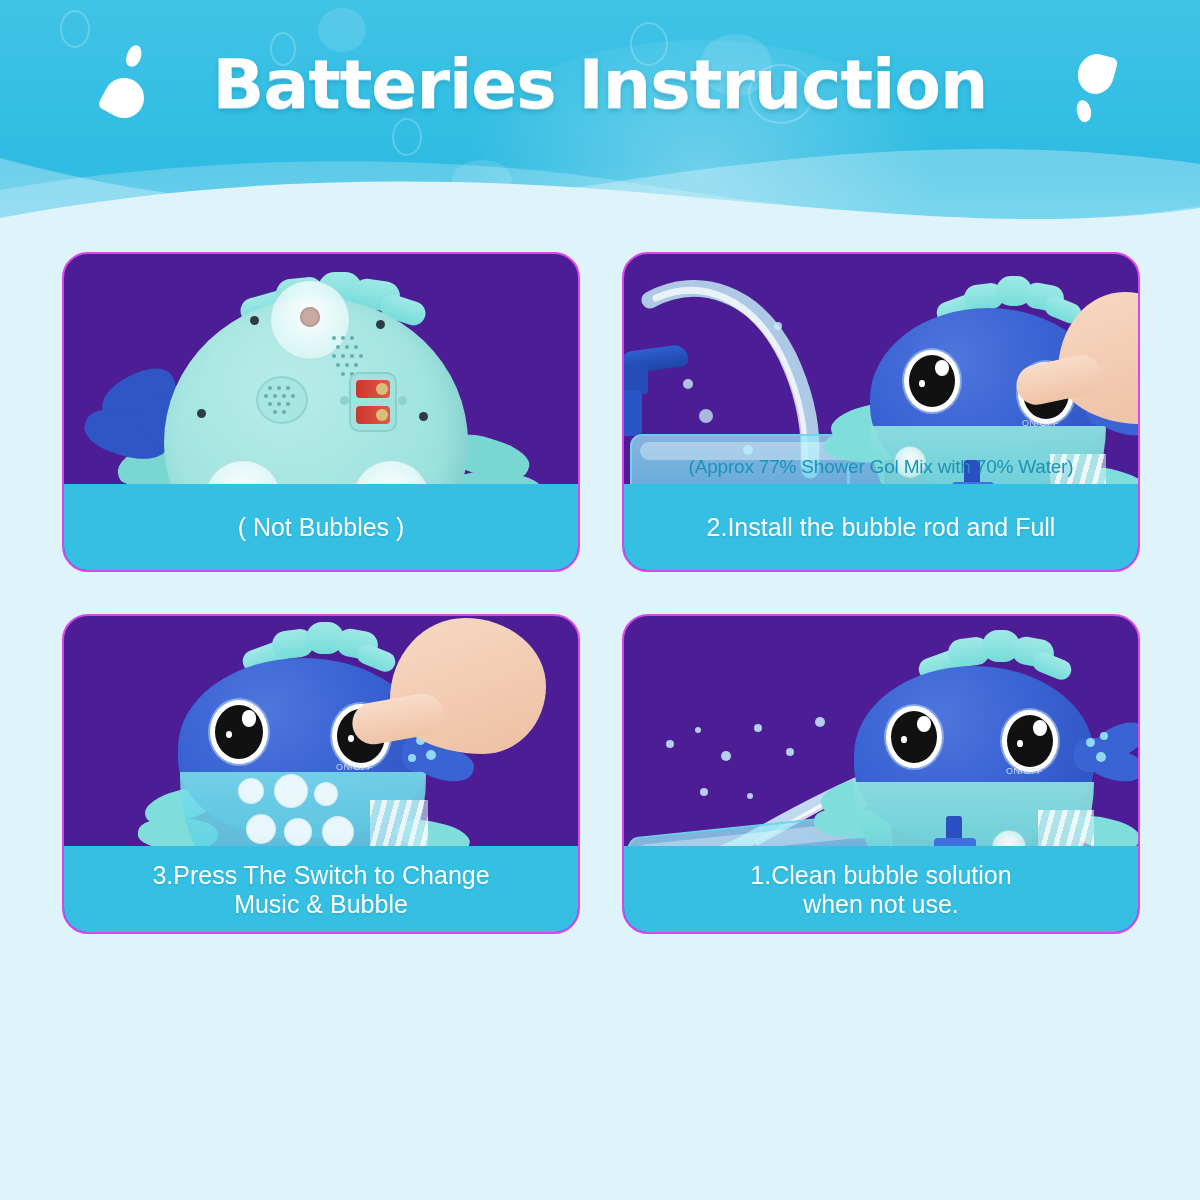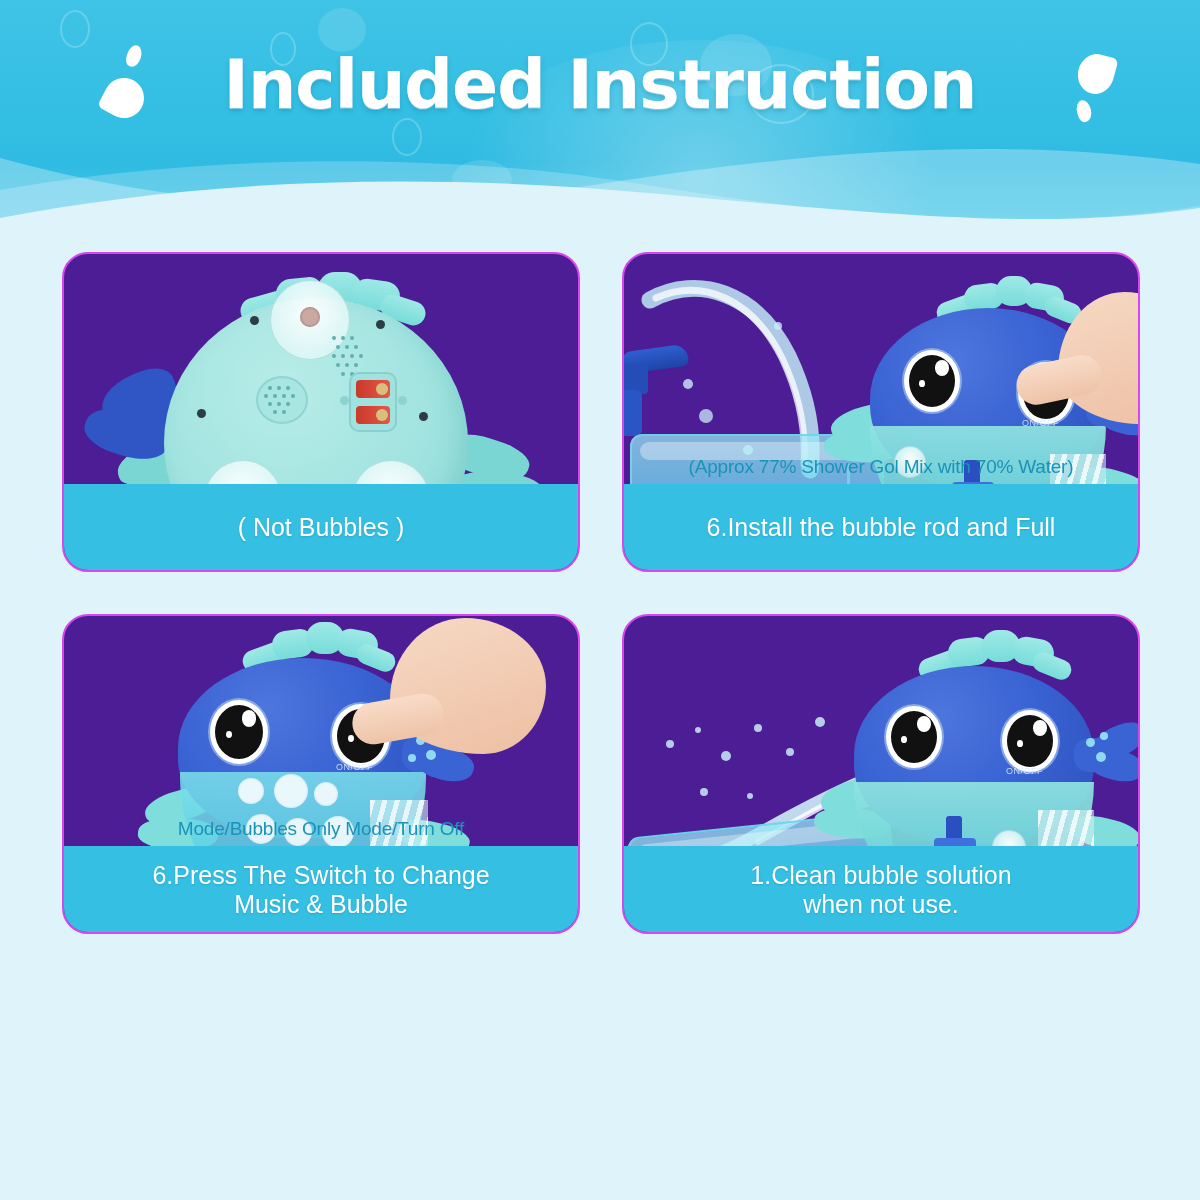--- a/index.html
+++ b/index.html
@@ -195,21 +195,21 @@
   <svg class="wave wave3" viewBox="0 0 1200 78" preserveAspectRatio="none">
     <path d="M0,58 C190,22 400,10 660,34 C900,56 1050,70 1200,48 L1200,78 L0,78 Z" fill="#dff4fa"></path>
   </svg>
 
   <div class="drop d1"></div>
   <div class="drop d2"></div>
   <div class="drop d3"></div>
   <div class="drop d4"></div>
 
   <div class="title-wrap">
-    <span class="title">Included Instruction</span>
+    <span class="title">Batteries Instruction</span>
   </div>
 </div>
 
 <div class="grid">
 
   <div class="panel">
     <div class="stage">
 
       <div class="spout" style="left:176px;top:18px;width:180px;height:60px;">
         <span style="left:0px;top:22px;width:54px;height:26px;transform:rotate(-16deg);"></span>
@@ -375,21 +375,21 @@
 
       <div class="hand" style="left:400px;top:28px;width:160px;height:190px;">
         <div class="palm" style="left:34px;top:10px;width:138px;height:132px;"></div>
         <div class="finger" style="left:-8px;top:78px;width:86px;height:40px;transform:rotate(-12deg);"></div>
       </div>
     </div>
 
     <div class="note">(Approx 77% Shower Gol Mix with 70% Water)</div>
     <div class="caption">
       <div>
-        <div>6.Install the bubble rod and Full</div>
+        <div>2.Install the bubble rod and Full</div>
       </div>
     </div>
   </div>
 
   <div class="panel">
     <div class="stage">
 
       <div class="art" style="left:94px;top:6px;width:330px;height:330px;">
         <div class="spout" style="left:84px;top:0px;width:150px;height:54px;">
           <span style="left:0px;top:24px;width:46px;height:22px;transform:rotate(-20deg);"></span>
@@ -454,24 +454,23 @@
         <b style="left:76px;top:36px;width:30px;height:30px;"></b>
         <b style="left:112px;top:30px;width:22px;height:22px;"></b>
       </div>
 
       <div class="hand" style="left:296px;top:0px;width:190px;height:190px;">
         <div class="palm" style="left:30px;top:2px;width:156px;height:136px;"></div>
         <div class="finger" style="left:-8px;top:82px;width:92px;height:42px;transform:rotate(-10deg);"></div>
       </div>
     </div>
 
-    <div class="note">Mode/Bubbles Only Mode/Turn Off</div>
     <div class="caption">
       <div>
-        <div>6.Press The Switch to Change</div>
+        <div>3.Press The Switch to Change</div>
         <div>Music &amp; Bubble</div>
       </div>
     </div>
   </div>
 
   <div class="panel">
     <div class="stage">
 
       <svg class="water" style="left:6px;top:80px;width:300px;height:190px;" viewBox="0 0 300 190">
         <path d="M250,78 C204,96 160,120 118,144 C92,158 68,166 44,168" stroke="rgba(205,238,248,.9)" stroke-width="13" fill="none" stroke-linecap="round"></path>

